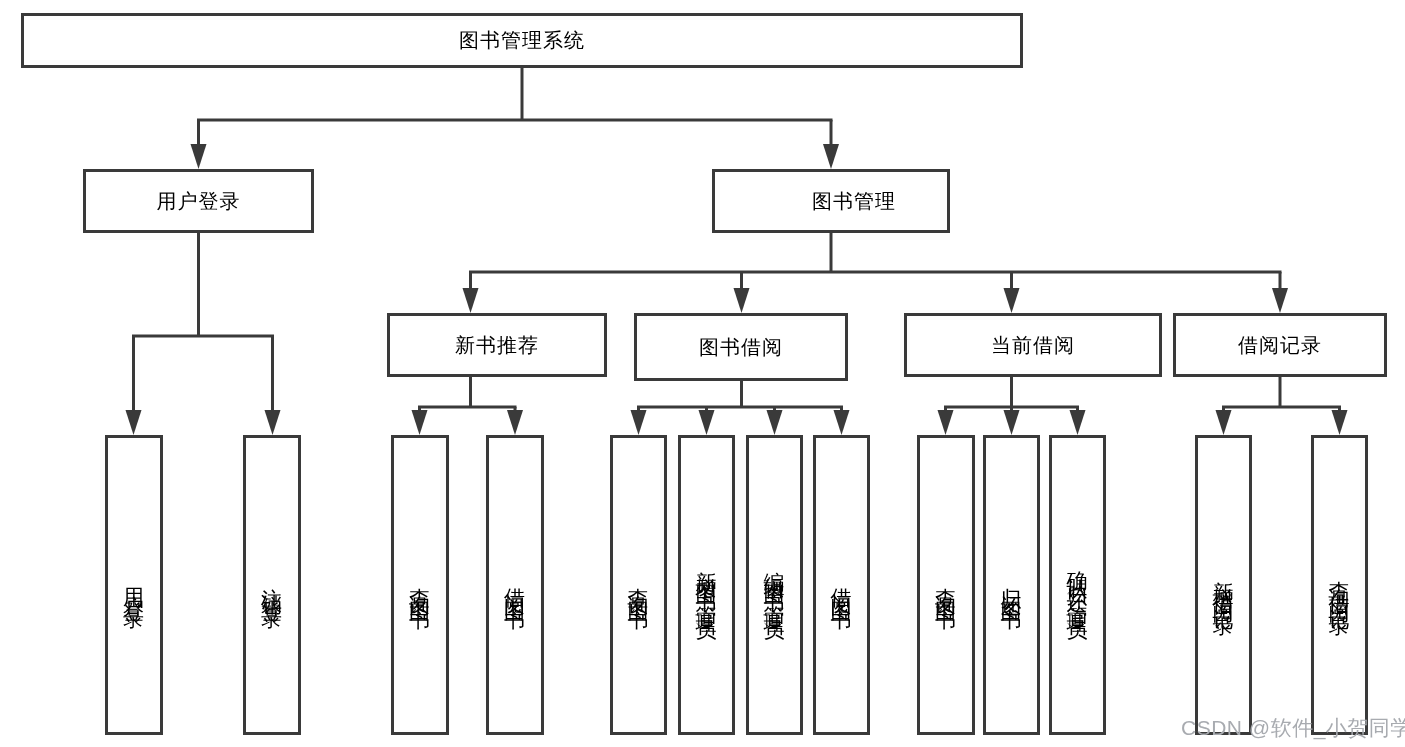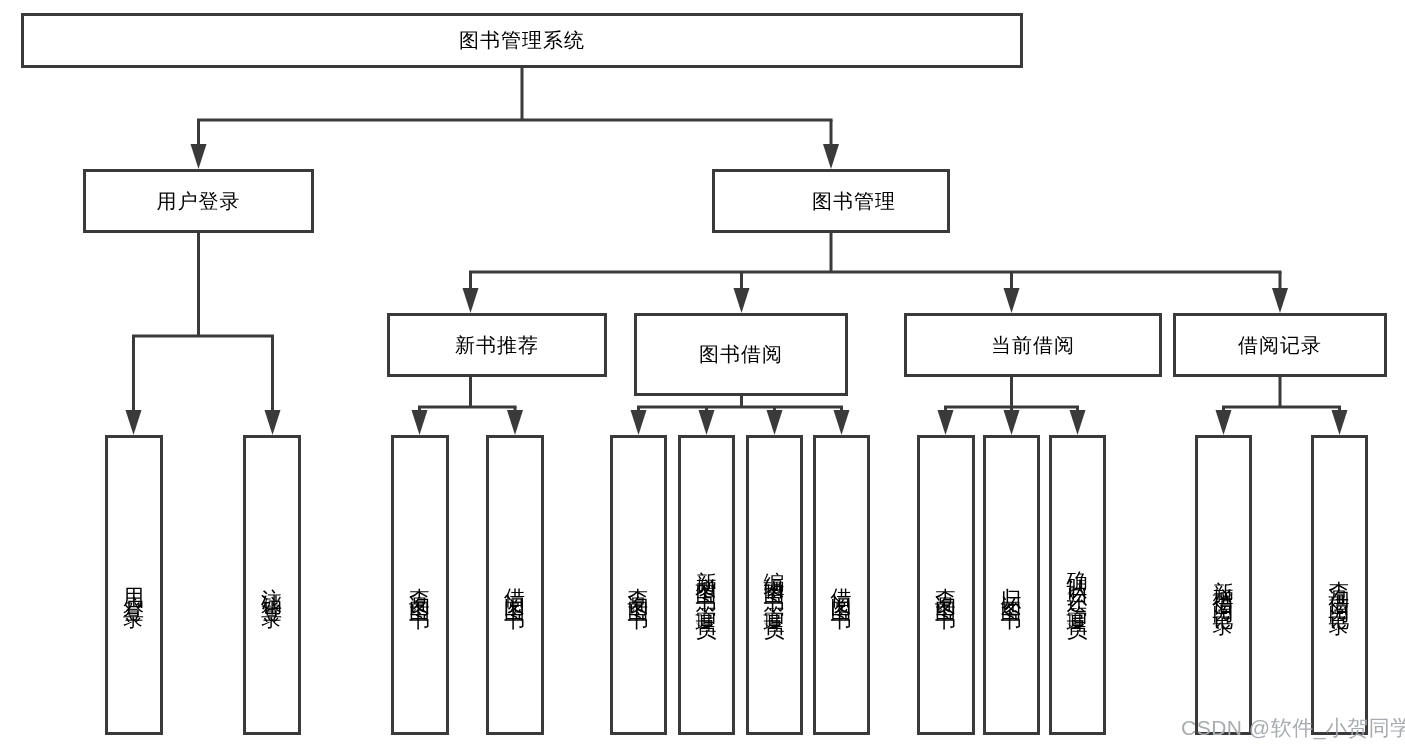--- a/index.html
+++ b/index.html
@@ -123,21 +123,21 @@
   <div class="box box-h" style="left:83px; top:169px; width:231px; height:64px;">
     <span>用户登录</span>
   </div>
   <div class="box box-h" style="left:712px; top:169px; width:238px; height:64px;padding-left:46px;">
     <span>图书管理</span>
   </div>
 
   <div class="box box-h" style="left:364px; top:313px; width:220px; height:64px;margin-left:23px;">
     <span>新书推荐</span>
   </div>
-  <div class="box box-h" style="left:634px; top:313px; width:214px; height:83px;text-align:center;">
+  <div class="box box-h" style="left:634px; top:313px; width:214px; height:68px;text-align:center;">
     <span>图书借阅</span>
   </div>
   <div class="box box-h" style="left:904px; top:313px; width:258px; height:64px;">
     <span>当前借阅</span>
   </div>
   <div class="box box-h" style="left:1173px; top:313px; width:214px; height:64px;text-align:right;">
     <span>借阅记录</span>
   </div>
 
   <div class="box box-v" style="left:105px; top:435px; width:58px; height:300px;">

